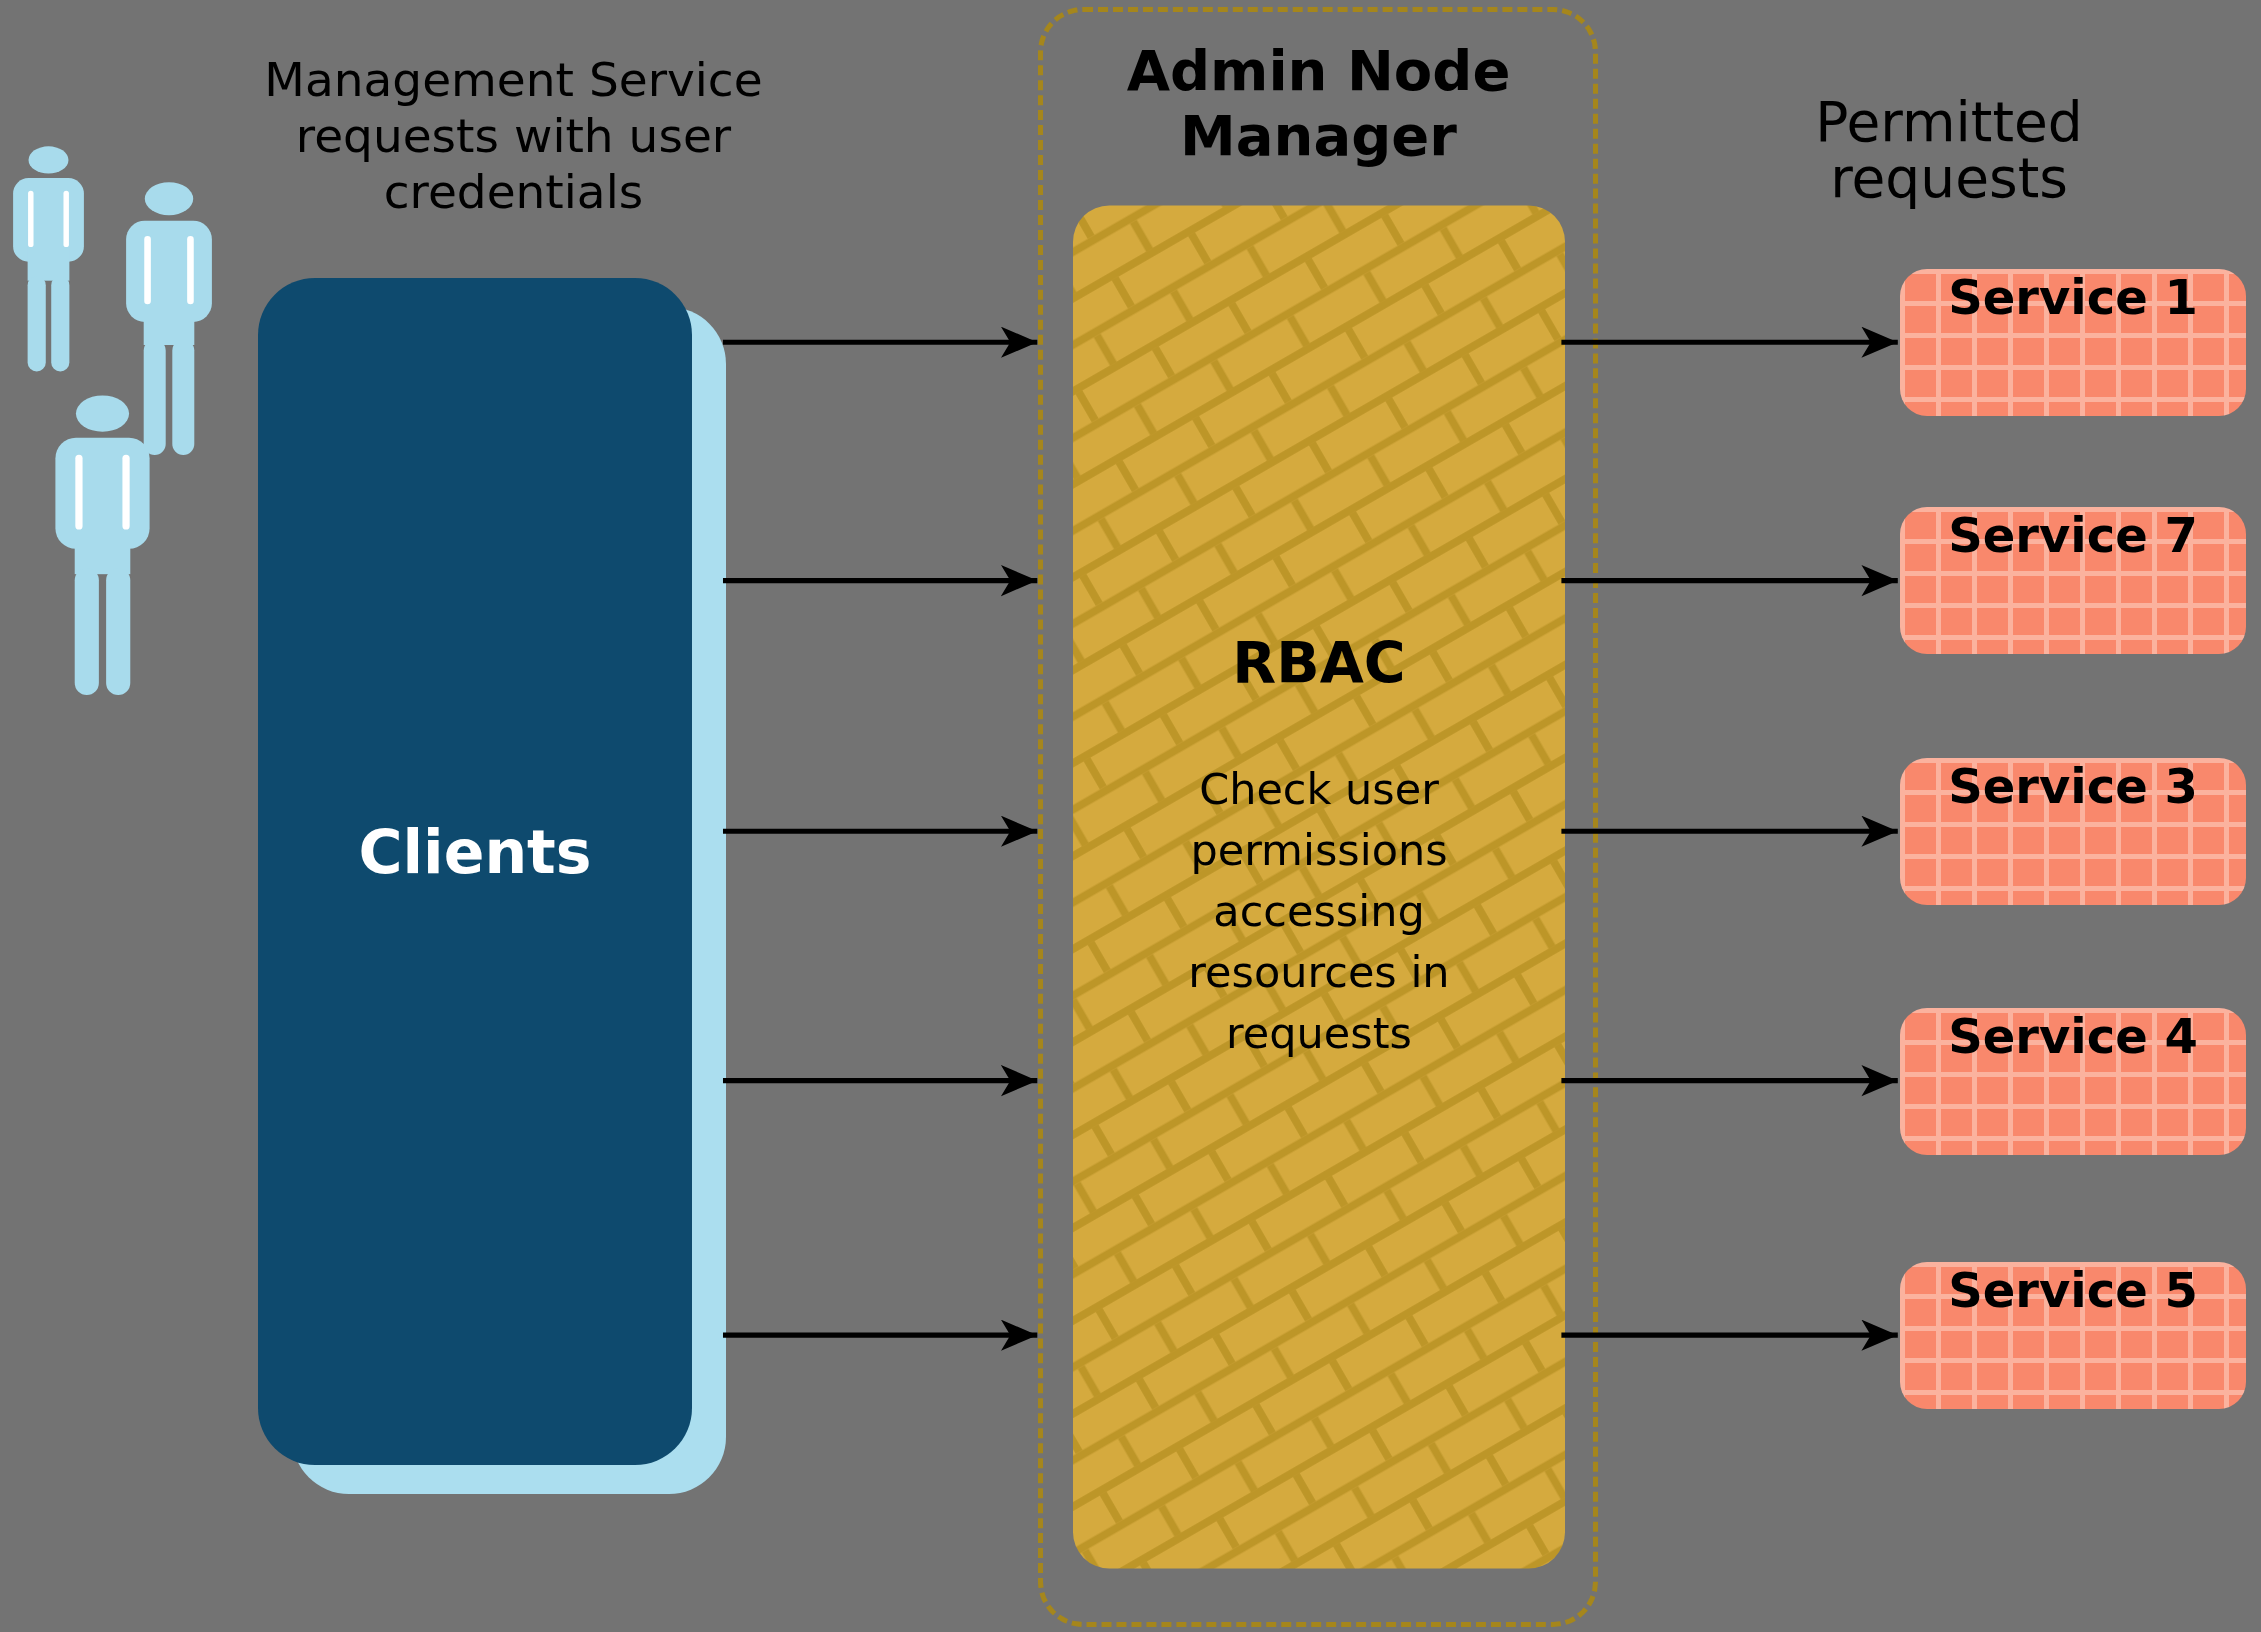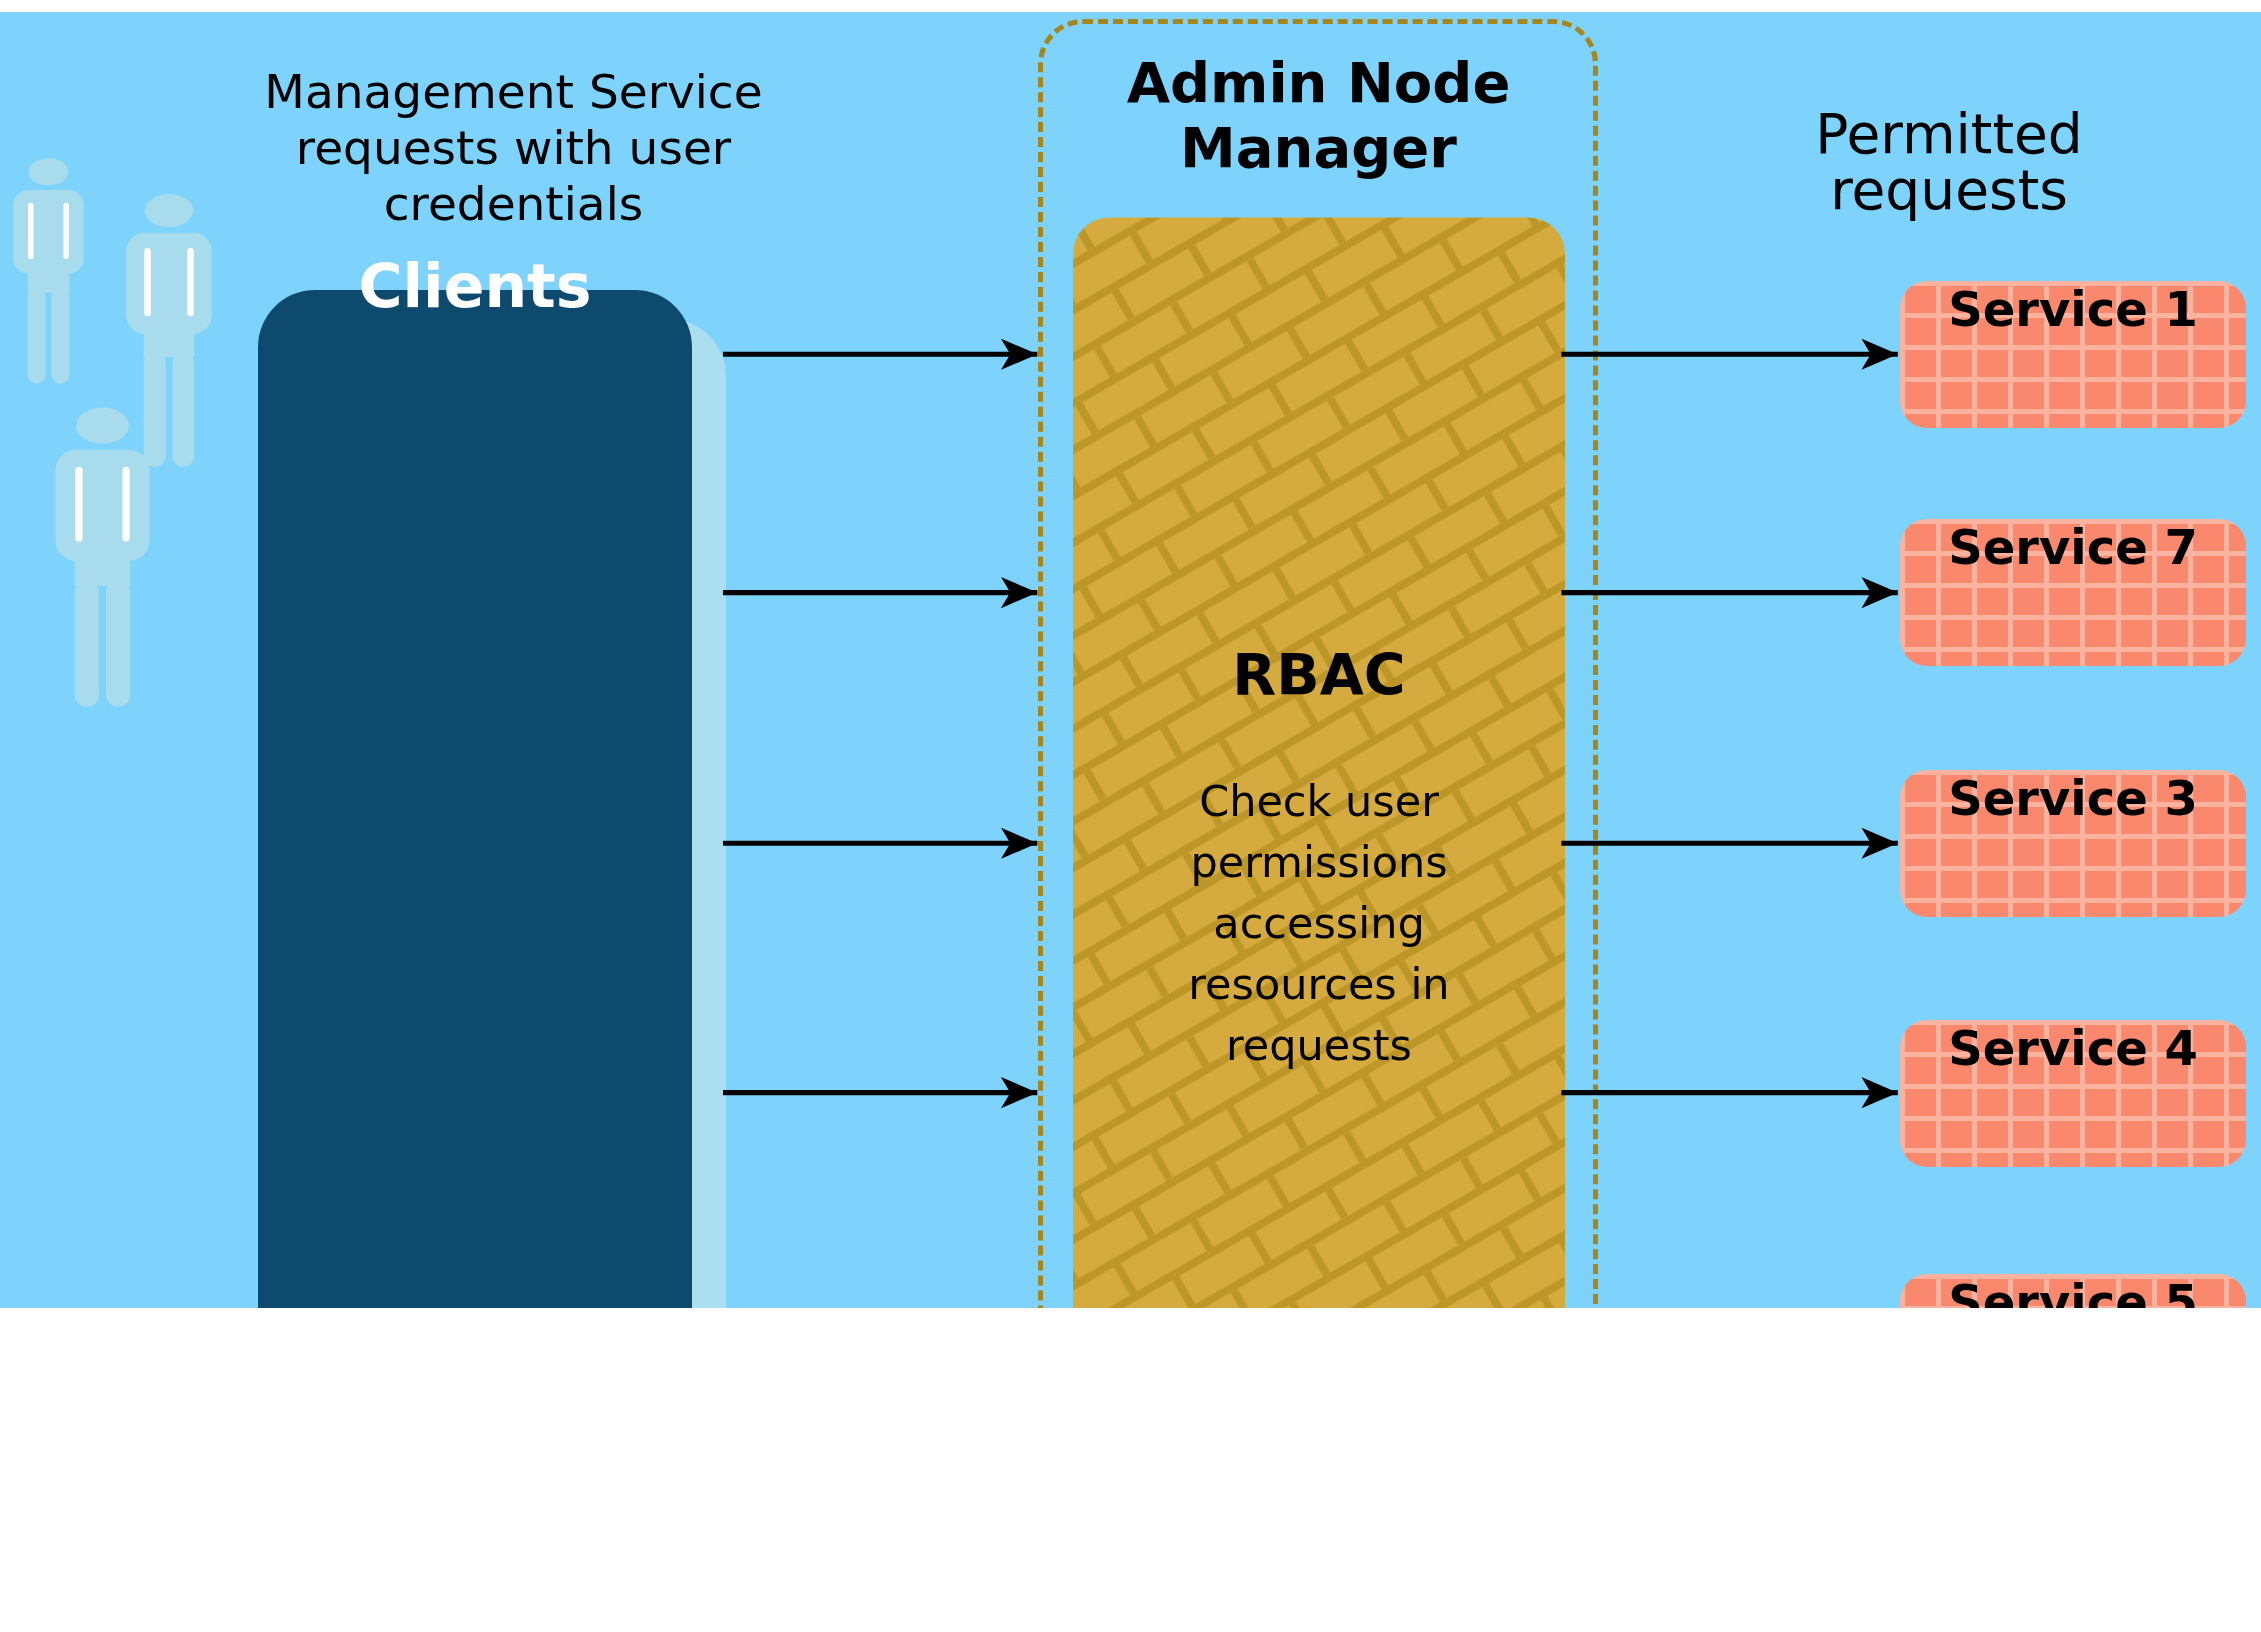--- a/index.html
+++ b/index.html
@@ -1,24 +1,23 @@
 <!DOCTYPE html>
 <html style="font-size:10.4px"><head>
 <meta charset="utf-8">
 <style>
   html,body{margin:0;padding:0;background:#ffffff;}
   #canvas{
     position:relative;
     width:2261px;
-    height:1296px;
-    background:#7dd3fc;
+    height:1632px;
+    background:#737373;
     font-family:"DejaVu Sans","Liberation Sans",sans-serif;
     color:#000;
     overflow:hidden;
-    margin-top:12px;
   }
   .abs{position:absolute;}
 
   
   .left-label{
     left:221px; top:52px; width:585px;
     text-align:center;
     font-size:47px; line-height:56px;
     color:#000;
   }
@@ -30,21 +29,21 @@
   .person-3{left:42px;  top:387px; width:121px; height:314px;}
 
   
   .clients-shadow{
     left:292px; top:307px; width:434px; height:1187px;
     background:#abdeef; border-radius:57px;
   }
   .clients-box{
     left:258px; top:278px; width:434px; height:1187px;
     background:#0e4a6e; border-radius:57px;
-    display:flex; align-items:flex-start; justify-content:center;
+    display:flex; align-items:center; justify-content:center;
   }
   .clients-box .label{
     color:#ffffff; font-weight:bold; font-size:60px;
     margin-top:-39px;
   }
 
   
   .anm-container{
     left:1038px; top:6.5px; width:550px; height:1610px;
     border:5.8px dashed #a5861c; border-radius:45px;

